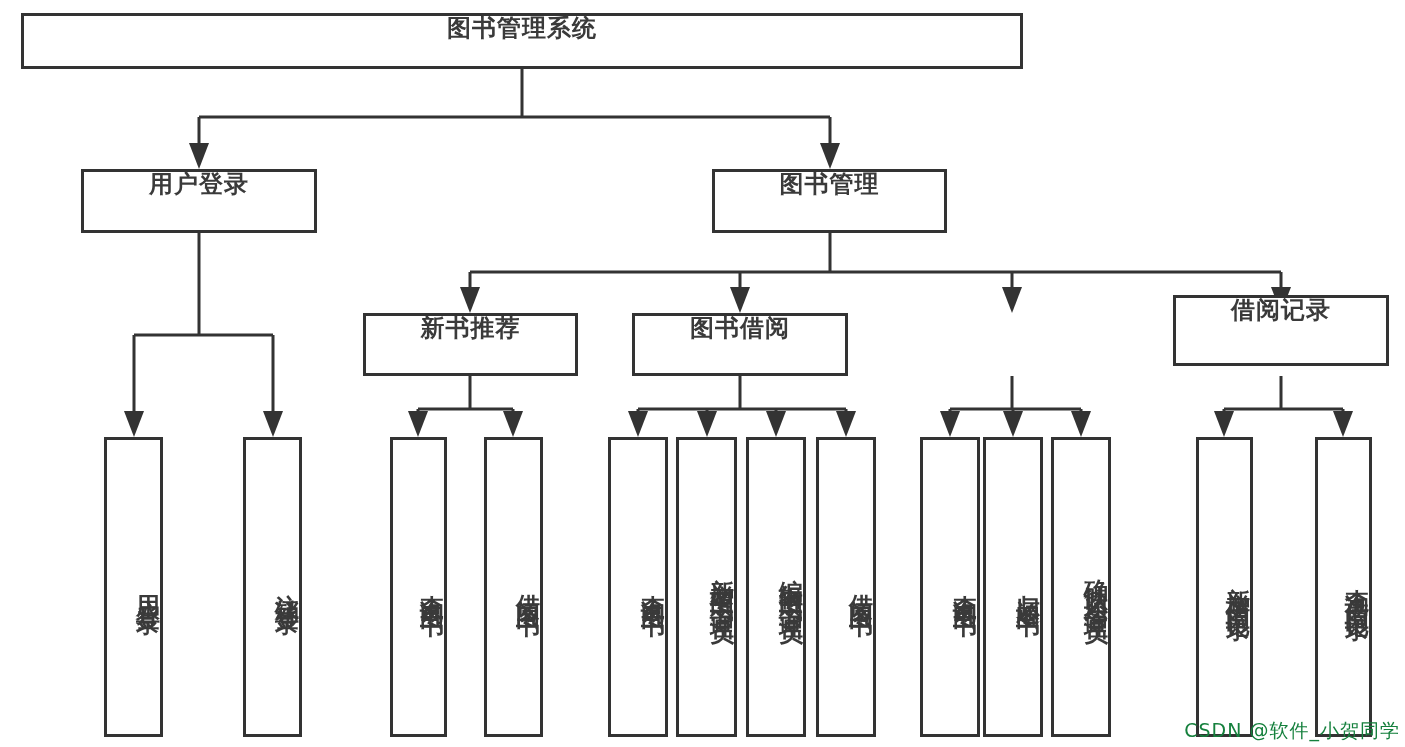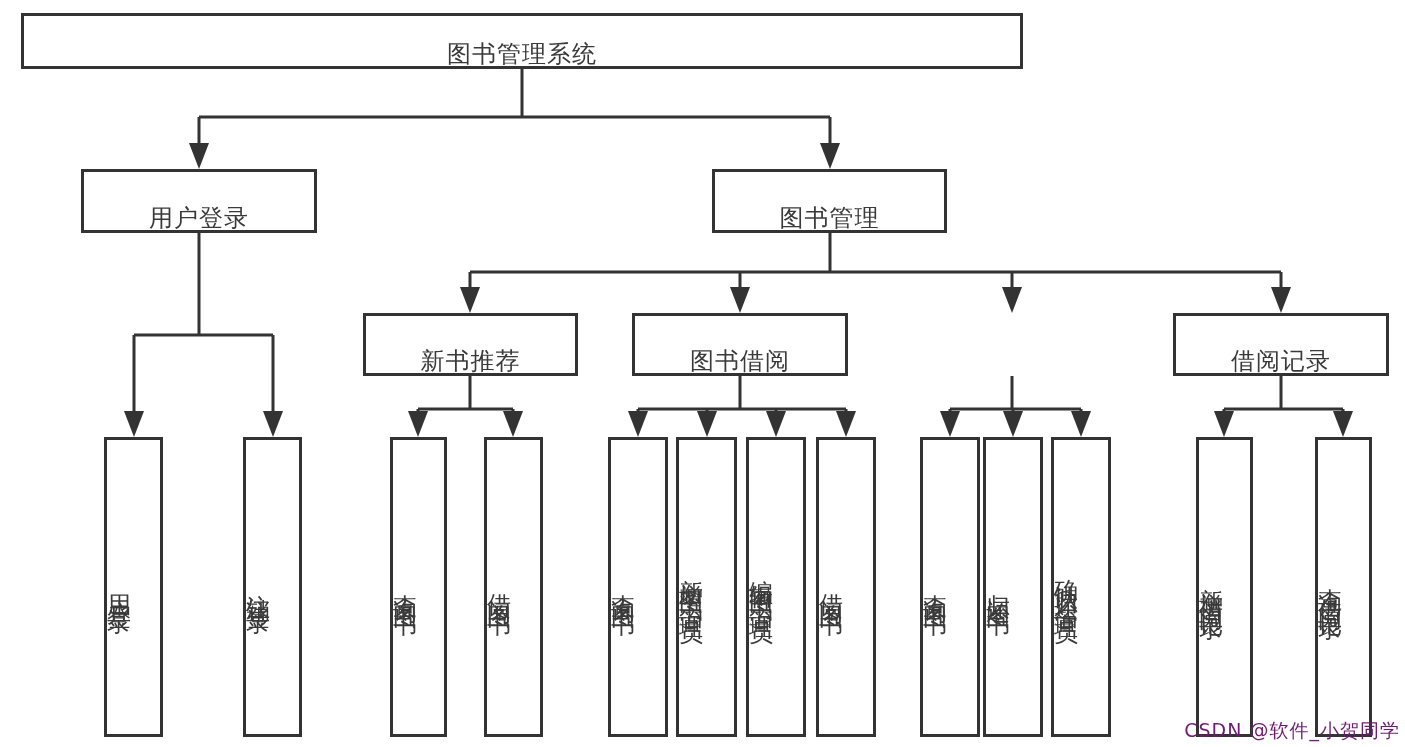--- a/index.html
+++ b/index.html
@@ -11,38 +11,39 @@
     overflow:hidden;
   }
   .wires{position:absolute;left:0;top:0;z-index:1;}
   .box{
     position:absolute;
     box-sizing:border-box;
     background:#ffffff;
     border:3px solid #333333;
     color:#3a3a3a;
     display:flex;
-    align-items:flex-end;
+    align-items:flex-start;
     justify-content:center;
     z-index:2;
+    font-weight:bold;
   }
   .h{font-size:24px;letter-spacing:1px;line-height:1;}
   .v{
     top:437px;height:300px;
     writing-mode:vertical-rl;
     text-orientation:mixed;
     font-size:24px;
     letter-spacing:6px;
     line-height:1;
   }
   .watermark{
     position:absolute;
     right:5px;bottom:3px;
     font-size:19px;
-    color:#701a75;
+    color:#15803d;
     letter-spacing:1px;
     z-index:3;
     white-space:nowrap;
   }
 </style>
 </head>
 <body>
 
 <div class="canvas">
 
@@ -90,21 +91,21 @@
   <div class="box h" style="left:363px;top:313px;width:215px;height:63px">
     <span>新书推荐</span>
   </div>
 
   <div class="box h" style="left:712px;top:169px;width:235px;height:64px">
     <span>图书管理</span>
   </div>
   <div class="box h" style="left:632px;top:313px;width:216px;height:63px">
     <span>图书借阅</span>
   </div>
-  <div class="box h" style="left:1173px;top:313px;width:216px;height:63px">
+  <div class="box h" style="left:1173px;top:295px;width:216px;height:71px">
     <span>借阅记录</span>
   </div>
 
   <div class="box v" style="left:104px;width:59px">
     <span>用户登录</span>
   </div>
   <div class="box v" style="left:243px;width:59px">
     <span>注销登录</span>
   </div>
 

